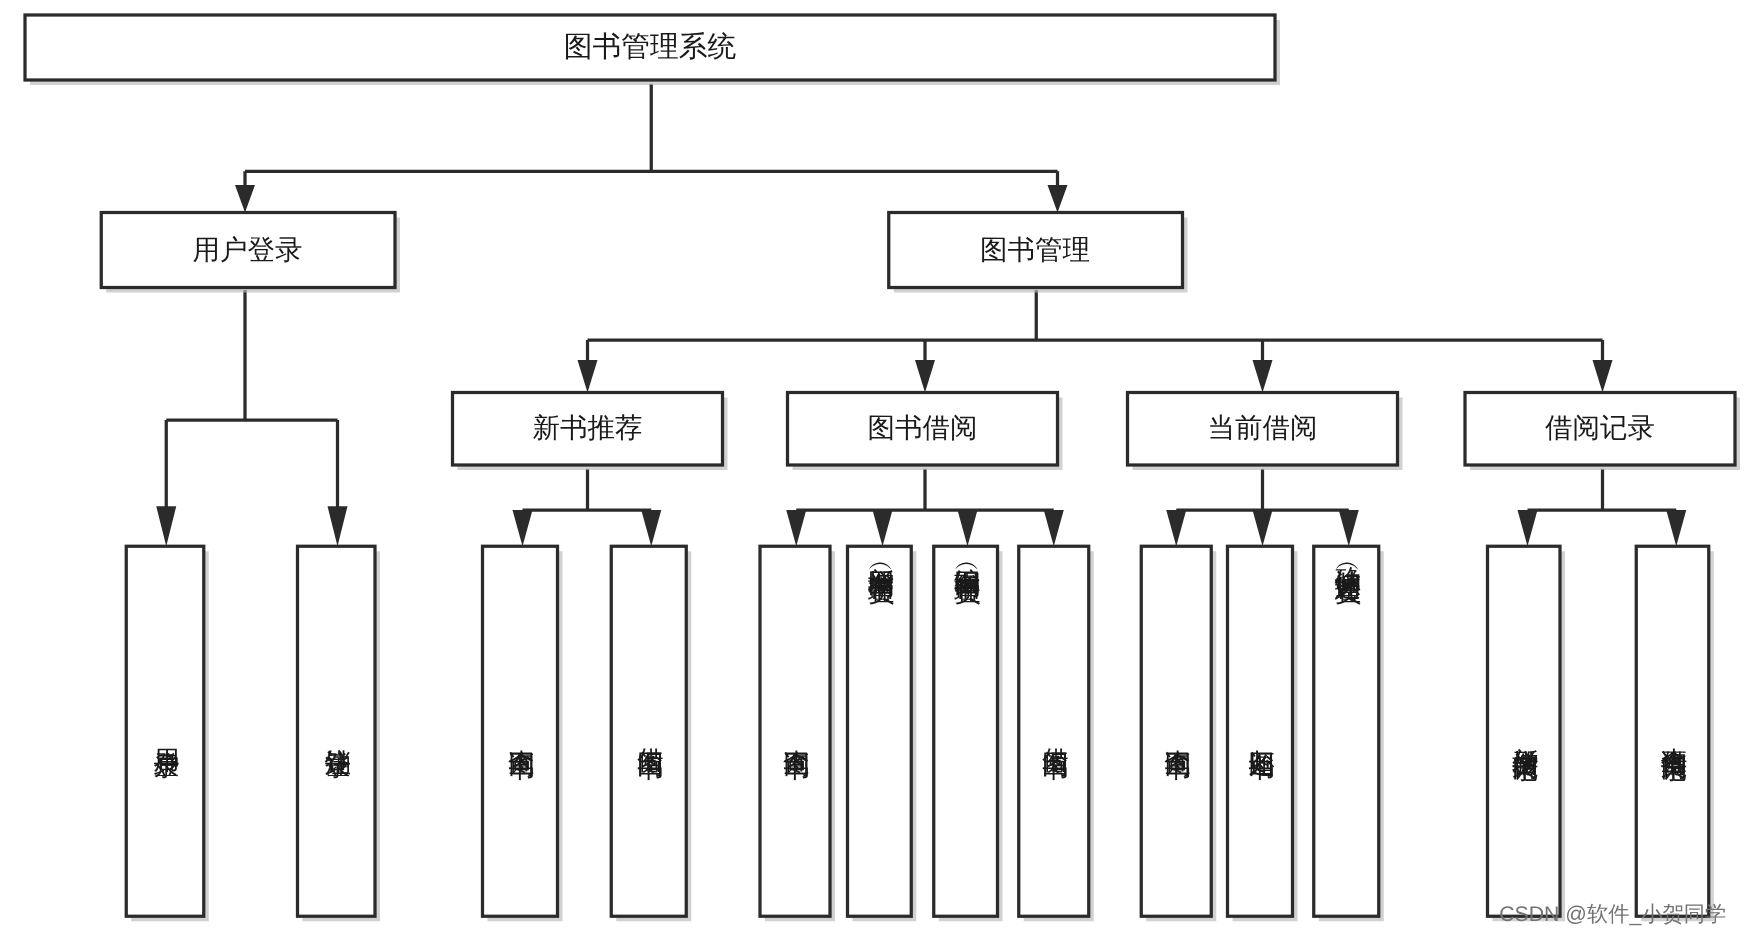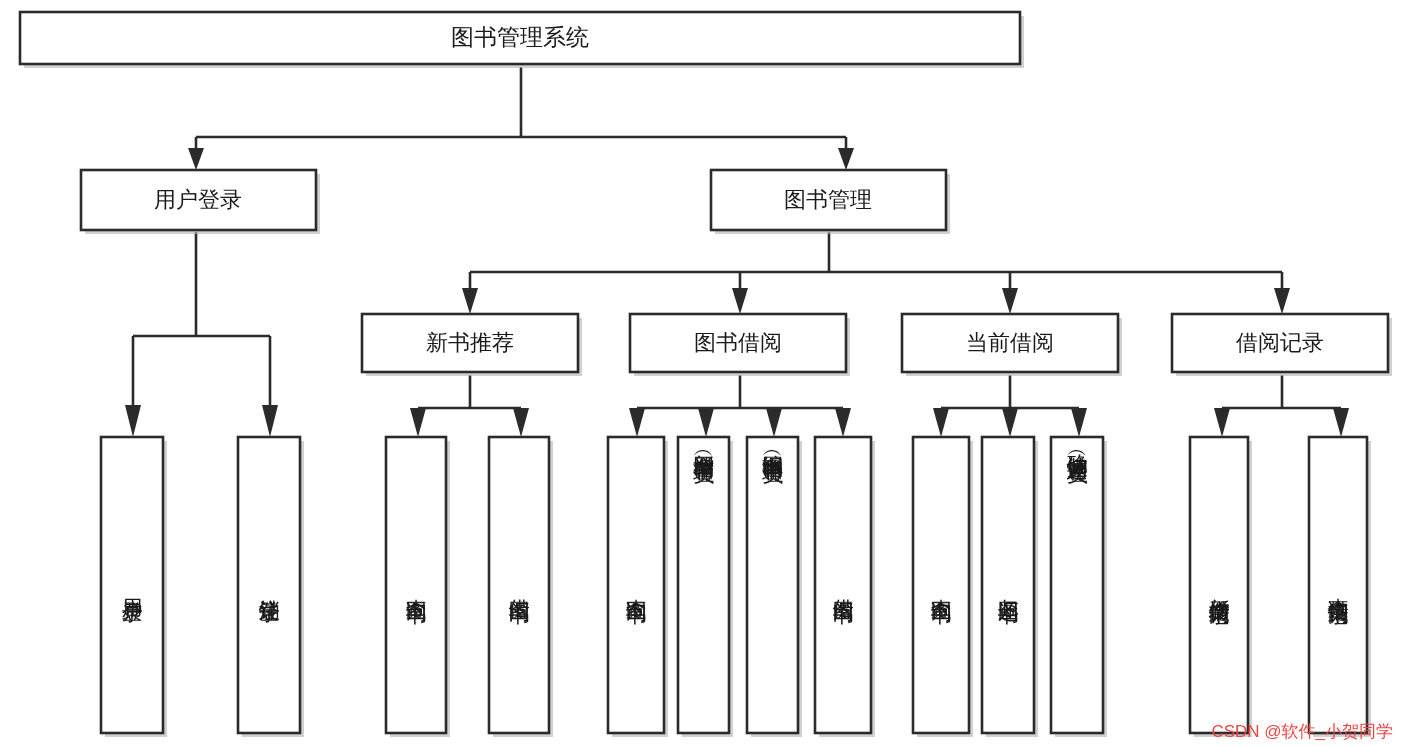--- a/index.html
+++ b/index.html
@@ -72,25 +72,25 @@
     text-orientation: upright;
     font-family: "Liberation Sans", "DejaVu Sans", sans-serif;
     font-size: 21px;
     line-height: 1.08;
     color: #1a1a1a;
     letter-spacing: 1.5px;
     white-space: nowrap;
   }
   .watermark {
     position: absolute;
-    right: 12px;
+    right: 24px;
     bottom: 4px;
     font-family: "Liberation Sans", "DejaVu Sans", sans-serif;
     font-size: 17px;
-    color: #ef4444;
+    color: #737373;
     white-space: nowrap;
     user-select: none;
   }
 </style>
 </head>
 <body>
 
 <div id="diagram-root">
 
   <svg id="tree-svg" viewBox="0 0 1405 747" xmlns="http://www.w3.org/2000/svg">

